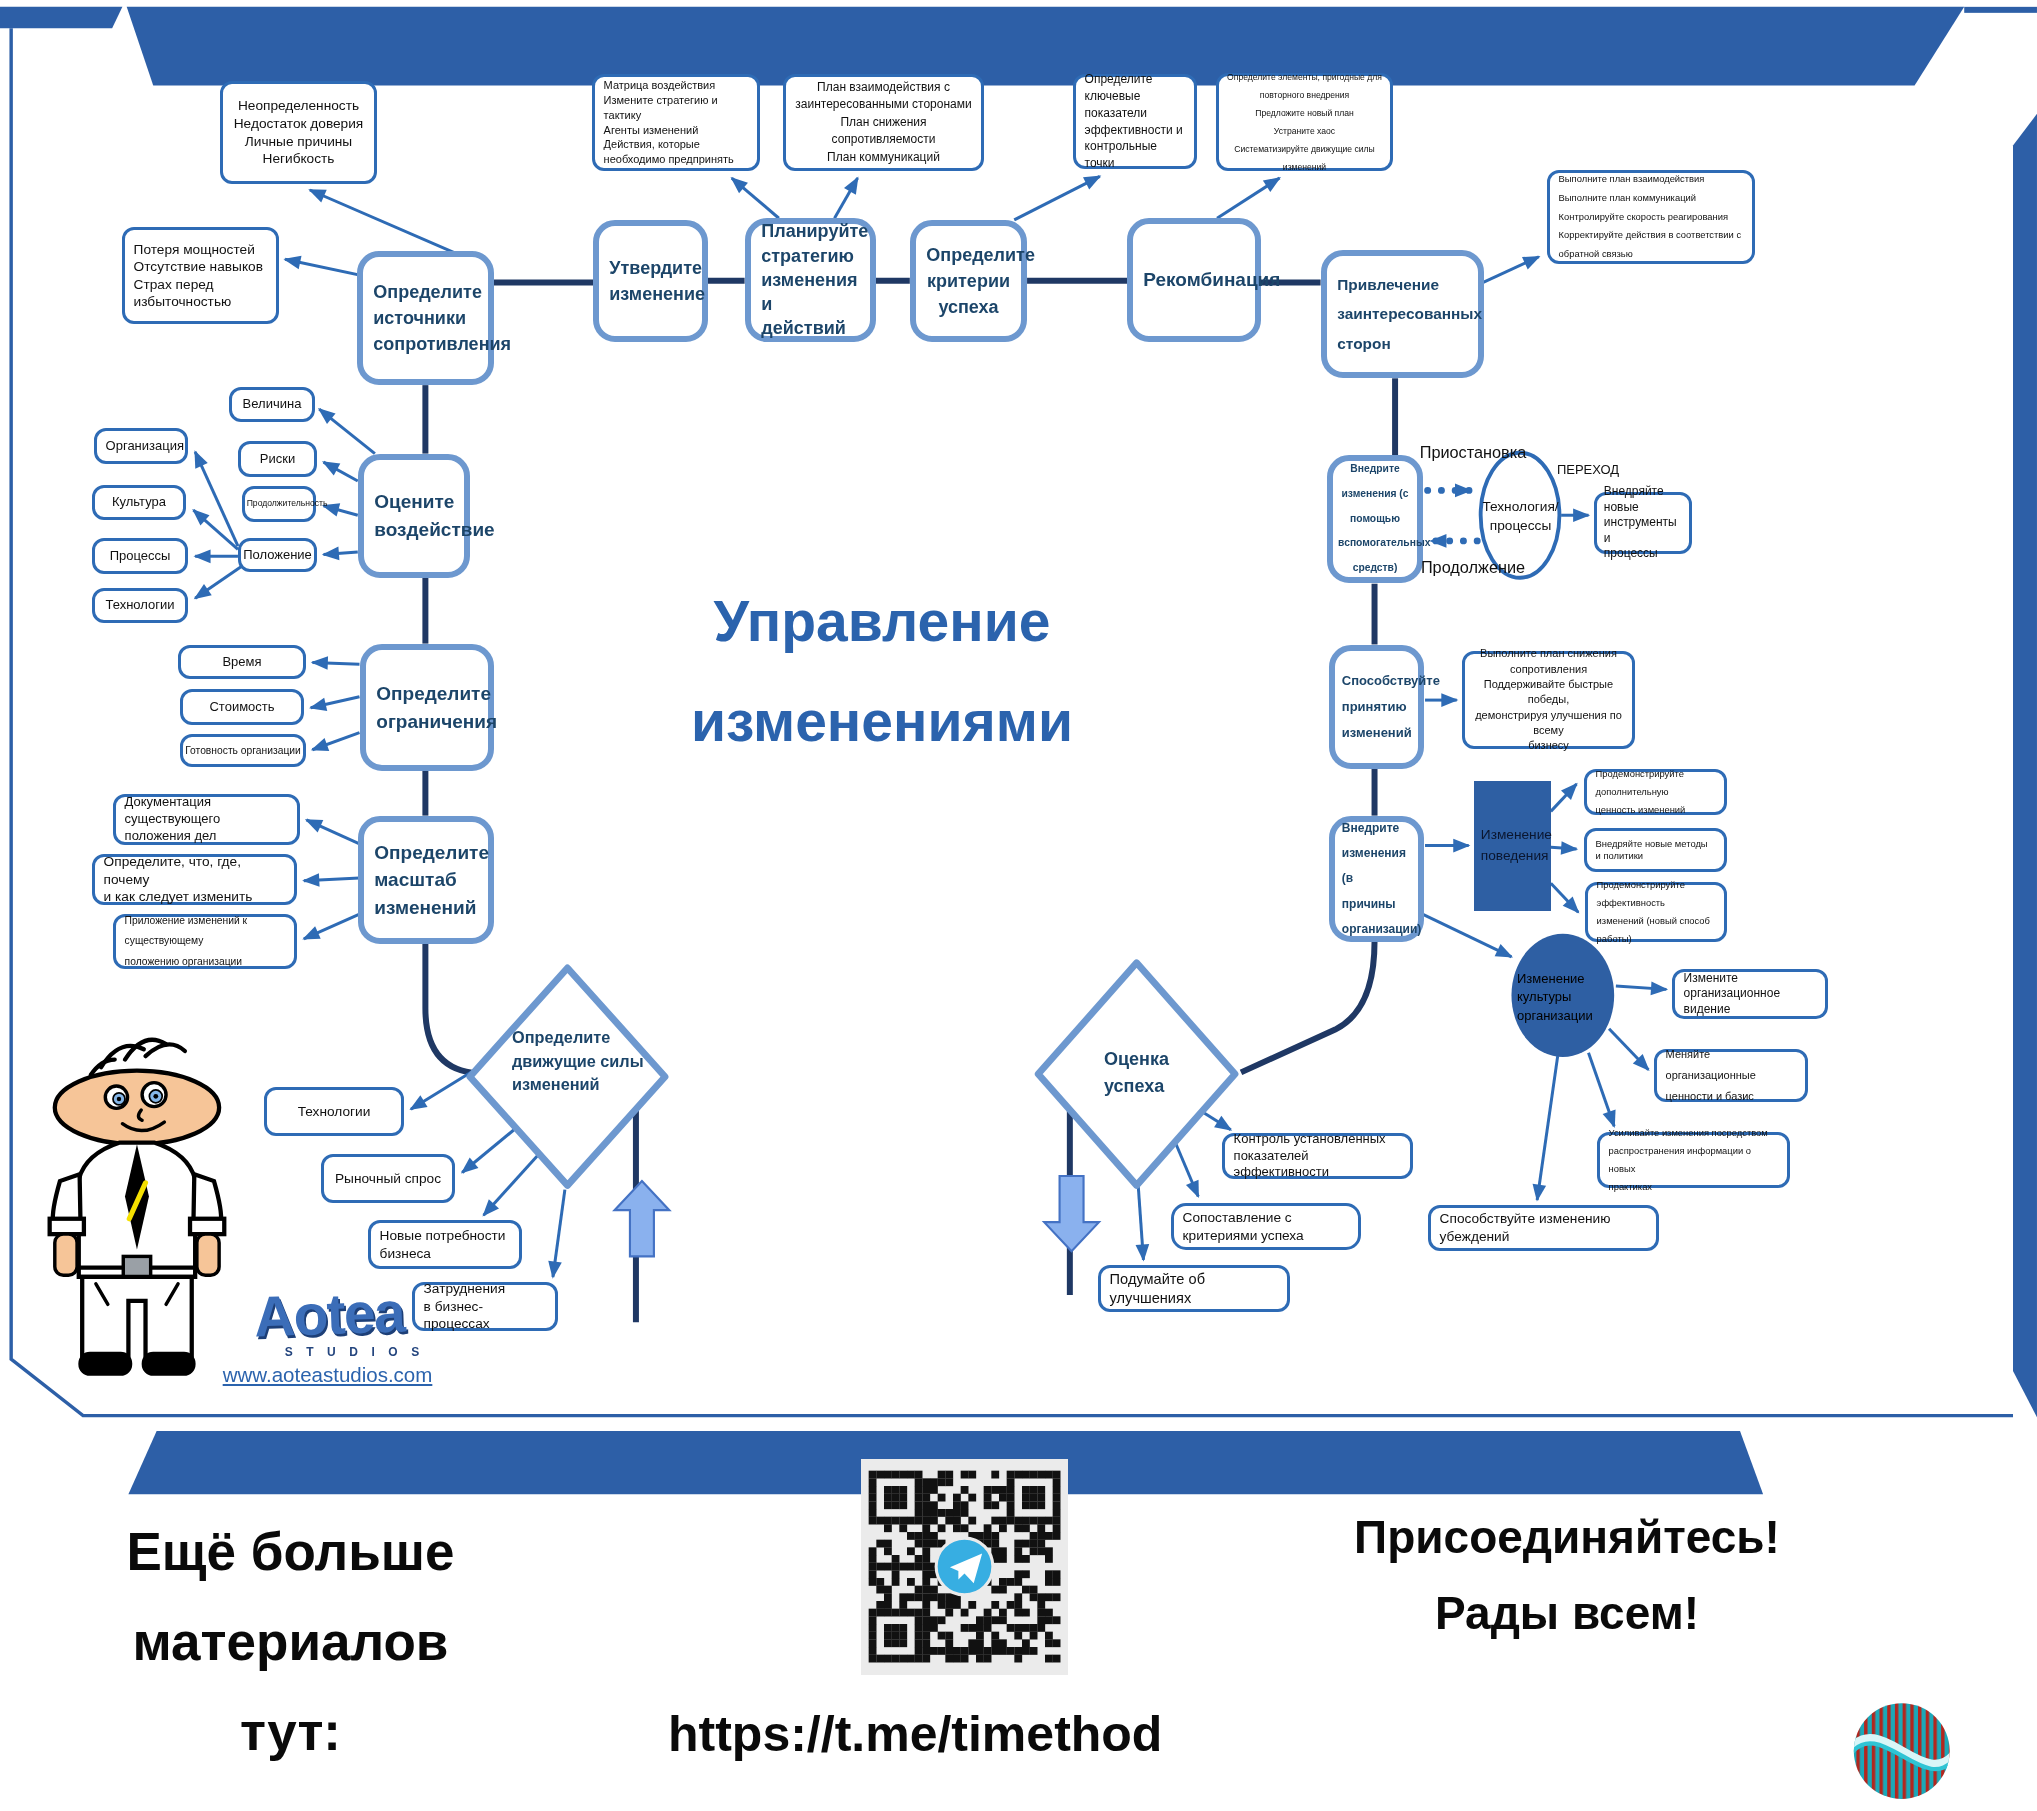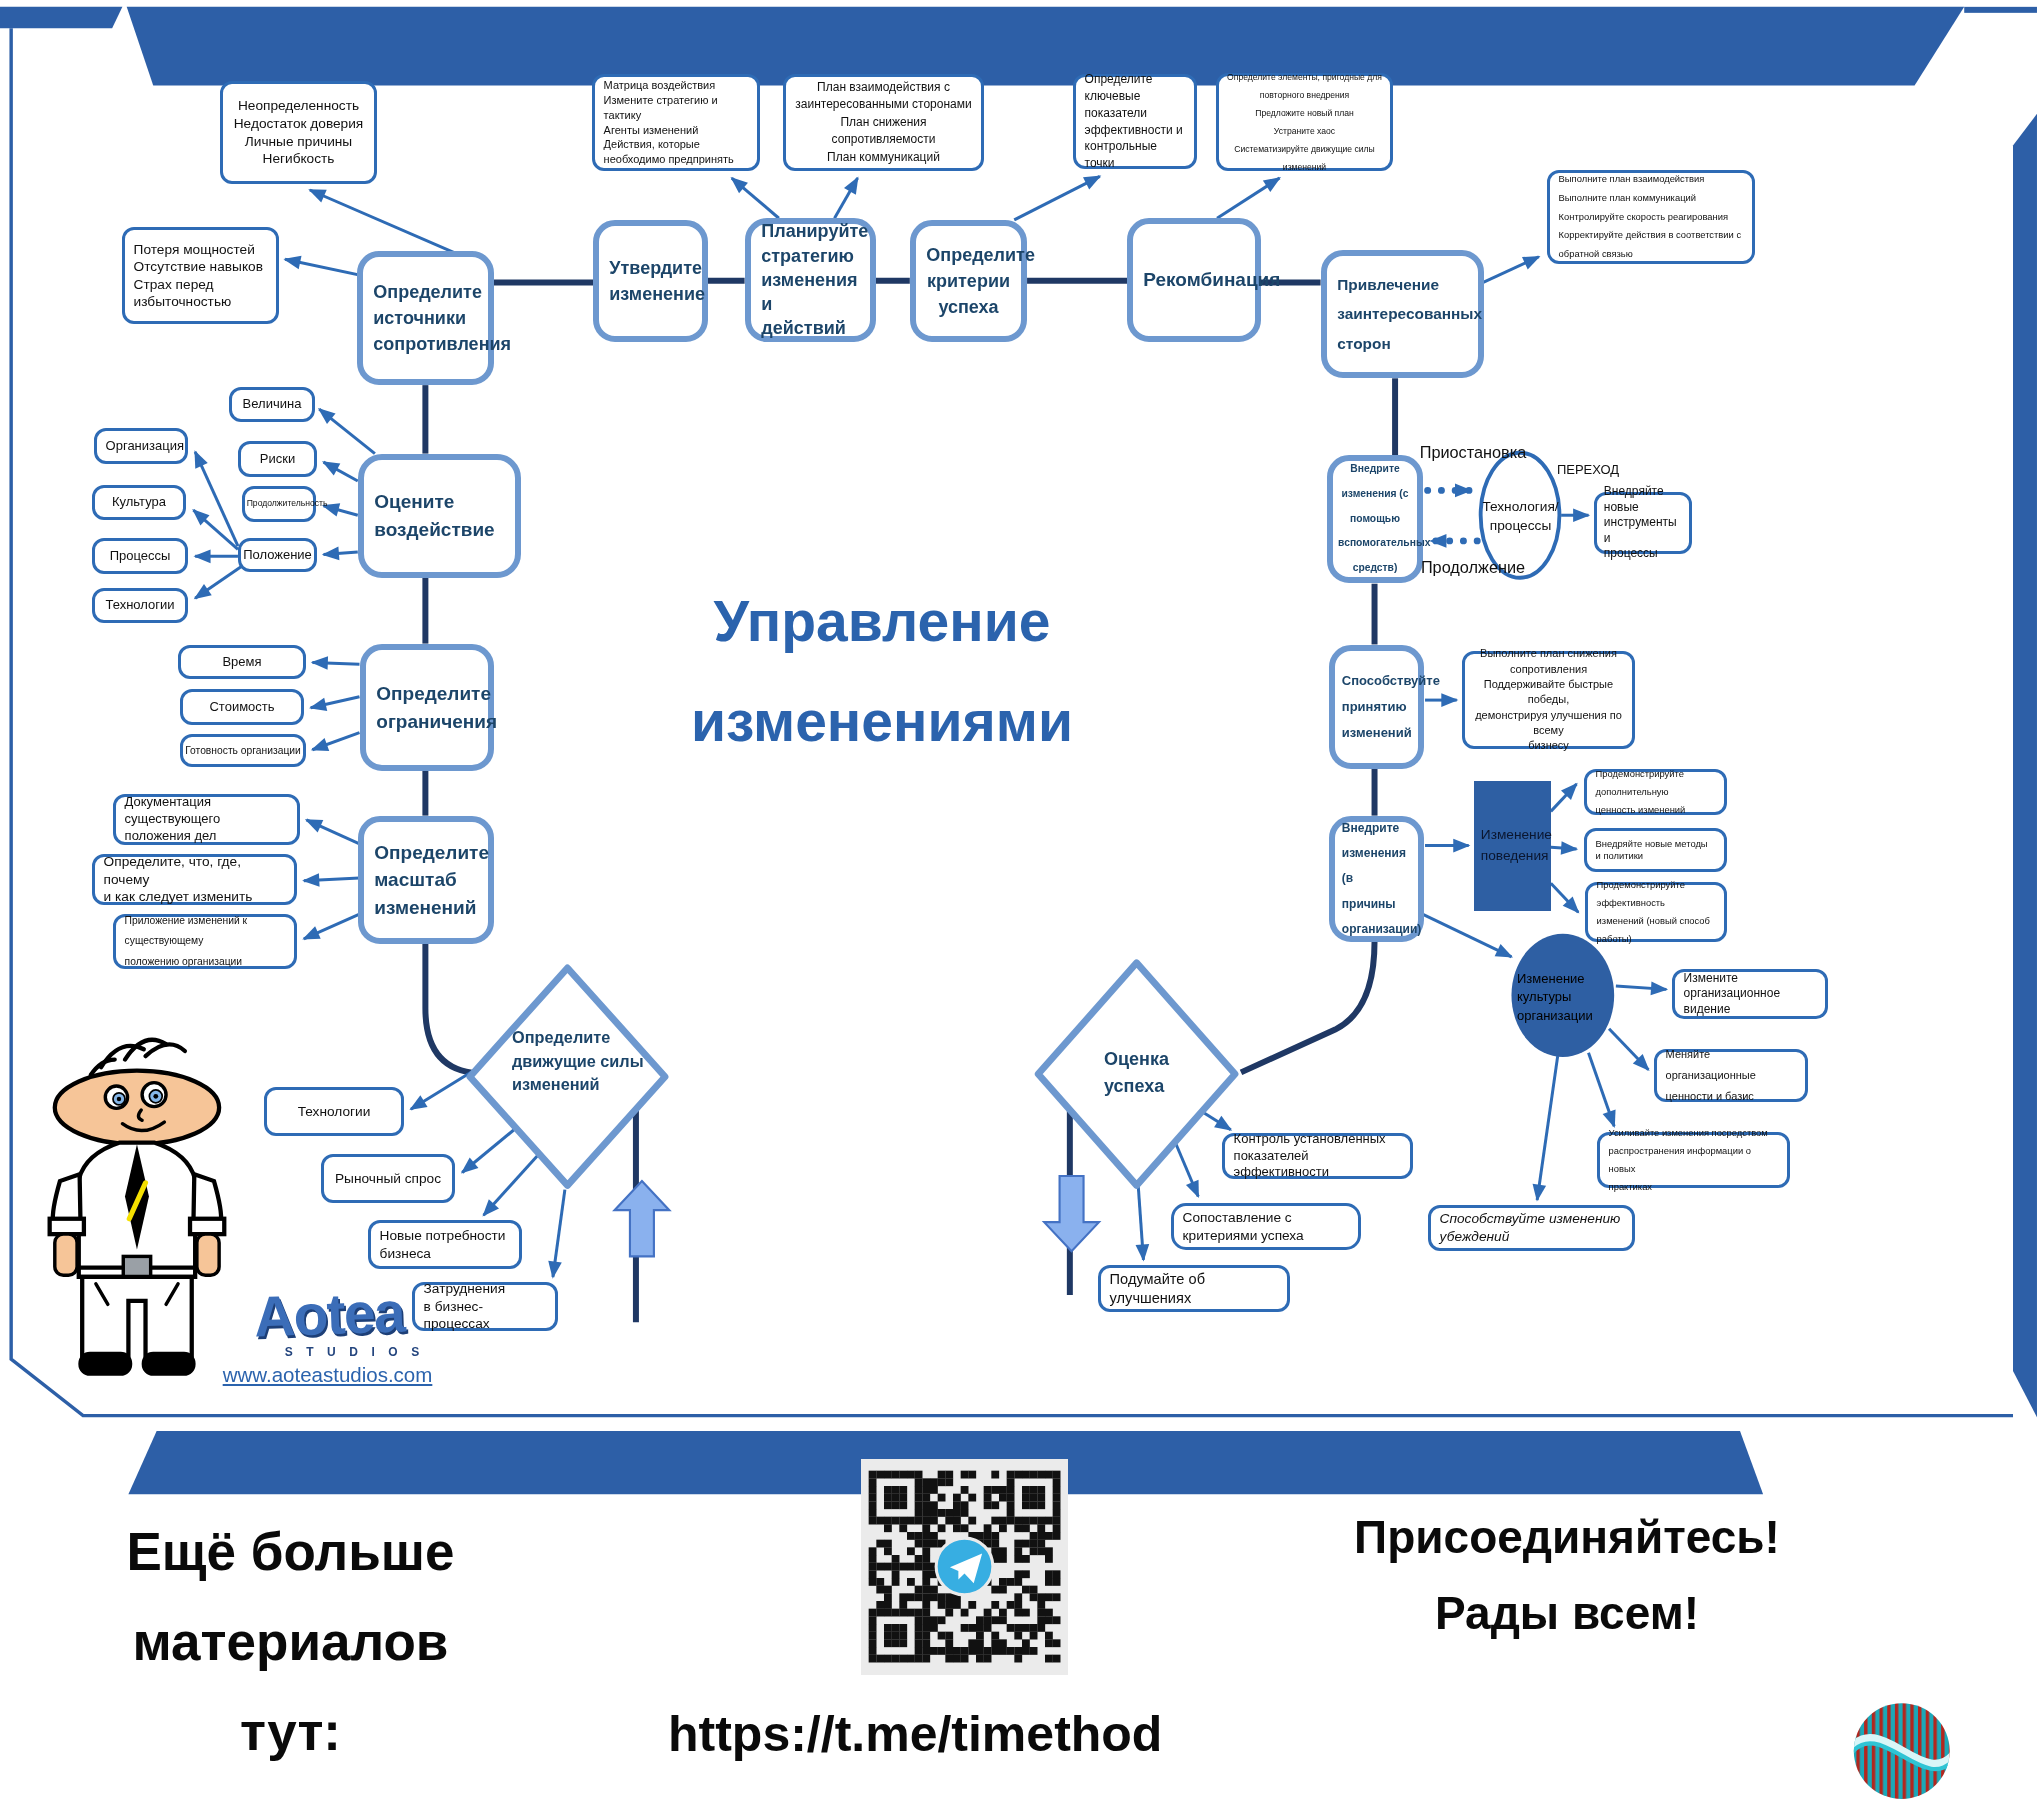--- a/index.html
+++ b/index.html
@@ -175,21 +175,21 @@
 стратегию
 изменения
 и действий</div>
   <div class="ab bm tc" style="left:910px;top:220px;width:117px;height:122px;font-size:18px;">Определите
 критерии
 успеха</div>
   <div class="ab bm tc" style="left:1127px;top:218px;width:134px;height:124px;font-size:19px;">Рекомбинация</div>
   <div class="ab bm" style="left:1321px;top:250px;width:163px;height:128px;font-size:15.4px;line-height:1.9;">Привлечение
 заинтересованных
 сторон</div>
-  <div class="ab bm" style="left:358px;top:454px;width:163px;height:124px;font-size:19px;border-radius:24px;">Оцените
+  <div class="ab bm" style="left:358px;top:454px;width:112px;height:124px;font-size:19px;">Оцените
 воздействие</div>
   <div class="ab bm" style="left:360px;top:644px;width:134px;height:127px;font-size:19px;">Определите
 ограничения</div>
   <div class="ab bm" style="left:358px;top:816px;width:136px;height:128px;font-size:19px;">Определите
 масштаб
 изменений</div>
   <div class="ab bm tc" style="left:1327px;top:455px;width:96px;height:128px;font-size:10.3px;line-height:2.4;padding:3.4px 5.1px;">Внедрите изменения (с
 помощью
 вспомогательных
 средств)</div>
@@ -287,21 +287,21 @@
   <div class="ab bs" style="left:1584px;top:828px;width:143px;height:44px;font-size:9.4px;">Внедряйте новые методы и политики</div>
   <div class="ab bs" style="left:1585px;top:882px;width:142px;height:60px;font-size:9.4px;line-height:1.9;">Продемонстрируйте эффективность
 изменений (новый способ работы)</div>
   <div class="ab bs" style="left:1672px;top:969px;width:156px;height:50px;font-size:12px;">Измените
 организационное видение</div>
   <div class="ab bs" style="left:1654px;top:1049px;width:154px;height:53px;font-size:11px;line-height:1.9;">Меняйте организационные
 ценности и базис</div>
   <div class="ab bs" style="left:1597px;top:1132px;width:193px;height:56px;font-size:9.4px;line-height:1.9;">Усиливайте изменения посредством
 распространения информации о новых
 практиках</div>
-  <div class="ab bs" style="left:1428px;top:1205px;width:207px;height:46px;font-size:13.7px;font-style:italic;">Способствуйте изменению
+  <div class="ab bs" style="left:1428px;top:1205px;width:231px;height:46px;font-size:13.7px;">Способствуйте изменению
 убеждений</div>
 
   <div class="ab bs" style="left:1222px;top:1133px;width:191px;height:46px;font-size:13px;">Контроль установленных
 показателей эффективности</div>
   <div class="ab bs" style="left:1171px;top:1203px;width:190px;height:47px;font-size:13.7px;border-radius:15px;">Сопоставление с
 критериями успеха</div>
   <div class="ab bs" style="left:1098px;top:1265px;width:192px;height:47px;font-size:14.6px;">Подумайте об улучшениях</div>
 
   <div class="ab lbl tc" style="left:1413px;top:443px;width:120px;font-size:16.3px;">Приостановка</div>
   <div class="ab lbl tc" style="left:1413px;top:558px;width:120px;font-size:16.3px;">Продолжение</div>

